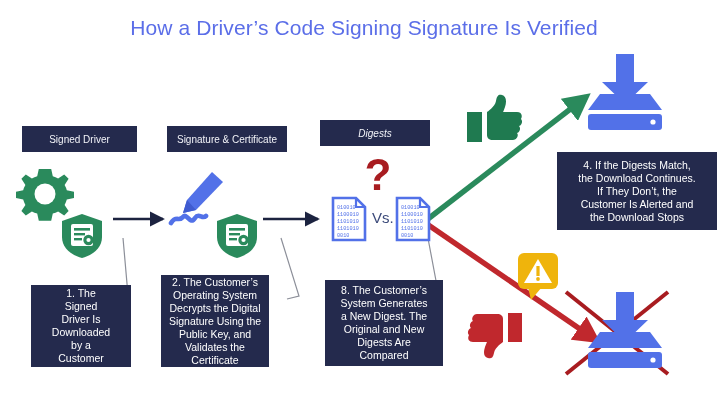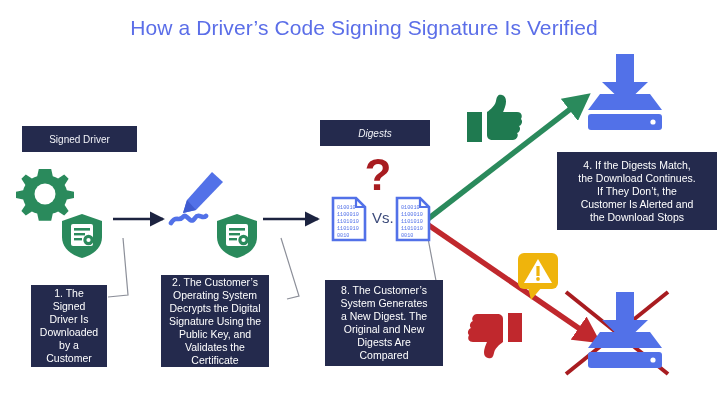--- a/index.html
+++ b/index.html
@@ -70,20 +70,23 @@
 </style>
 </head>
 <body>
 
 <div id="canvas">
 
   <div id="title">How a Driver’s Code Signing Signature Is Verified</div>
 
   <div class="hdr-box" style="left:22px; top:126px; width:115px; height:26px;">
     <span>Signed Driver</span>
+  </div>
+  <div class="hdr-box" style="left:167px; top:126px; width:120px; height:26px;">
+    <span>Signature &amp; Certificate</span>
   </div>
   <div class="hdr-box" style="left:320px; top:120px; width:110px; height:26px;font-style:italic;">
     <span>Digests</span>
   </div>
 
   <svg class="svg-layer" viewBox="0 0 728 406">
     <defs>
       <marker id="navyHead" markerWidth="7" markerHeight="7" refX="5.6" refY="3.2" orient="auto">
         <path d="M0,0 L6.4,3.2 L0,6.4 z" fill="#1c2340"></path>
       </marker>
@@ -218,21 +221,21 @@
 
   <div class="icon-abs" style="left:580px; top:290px;">
     <svg width="90" height="80" viewBox="0 0 90 80">
       <path fill="#5271e8" d="M36,2 L54,2 L54,30 L68,30 L45,52 L22,30 L36,30 Z"></path>
       <path fill="#5271e8" d="M20,42 L70,42 L82,58 L8,58 Z"></path>
       <rect x="8" y="62" width="74" height="16" rx="3" fill="#5271e8"></rect>
       <circle cx="73" cy="70" r="2.6" fill="#ffffff"></circle>
     </svg>
   </div>
 
-  <div class="cap-box" style="left:31px; top:285px; width:76px; height:82px;">
+  <div class="cap-box" style="left:31px; top:285px; width:100px; height:82px;">
     <span>1. The
 Signed
 Driver Is
 Downloaded
 by a
 Customer</span>
   </div>
   <div class="cap-box" style="left:161px; top:275px; width:108px; height:92px;">
     <span>2. The Customer’s
 Operating System

